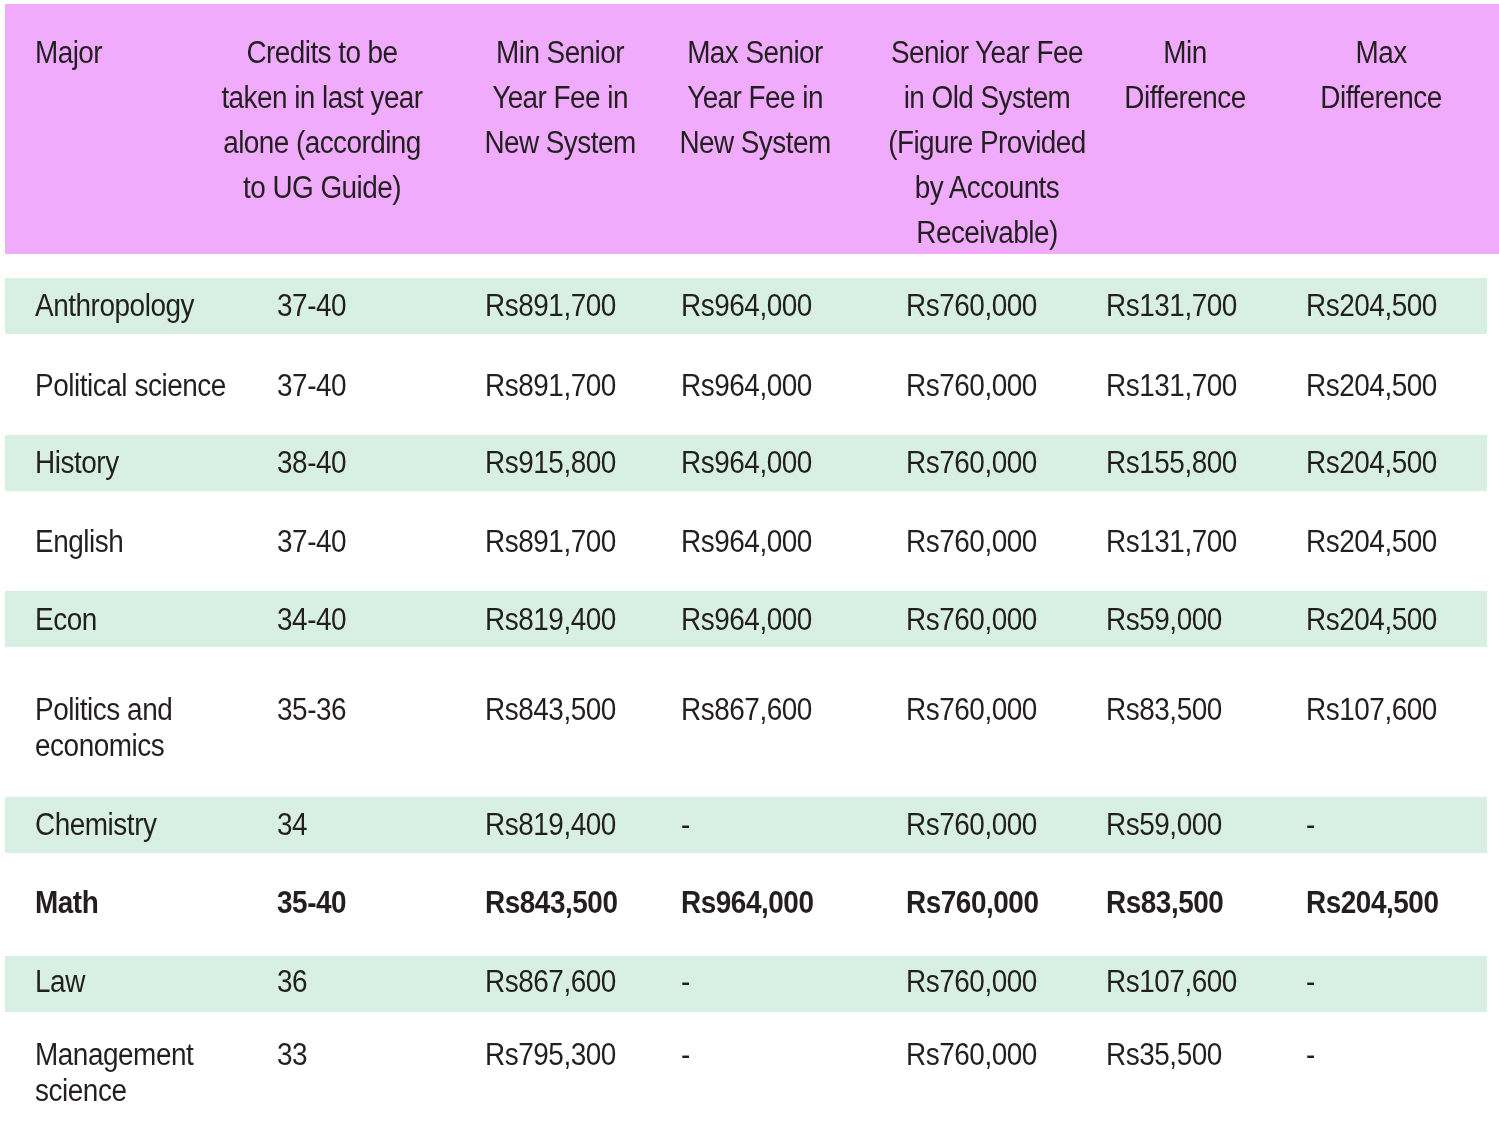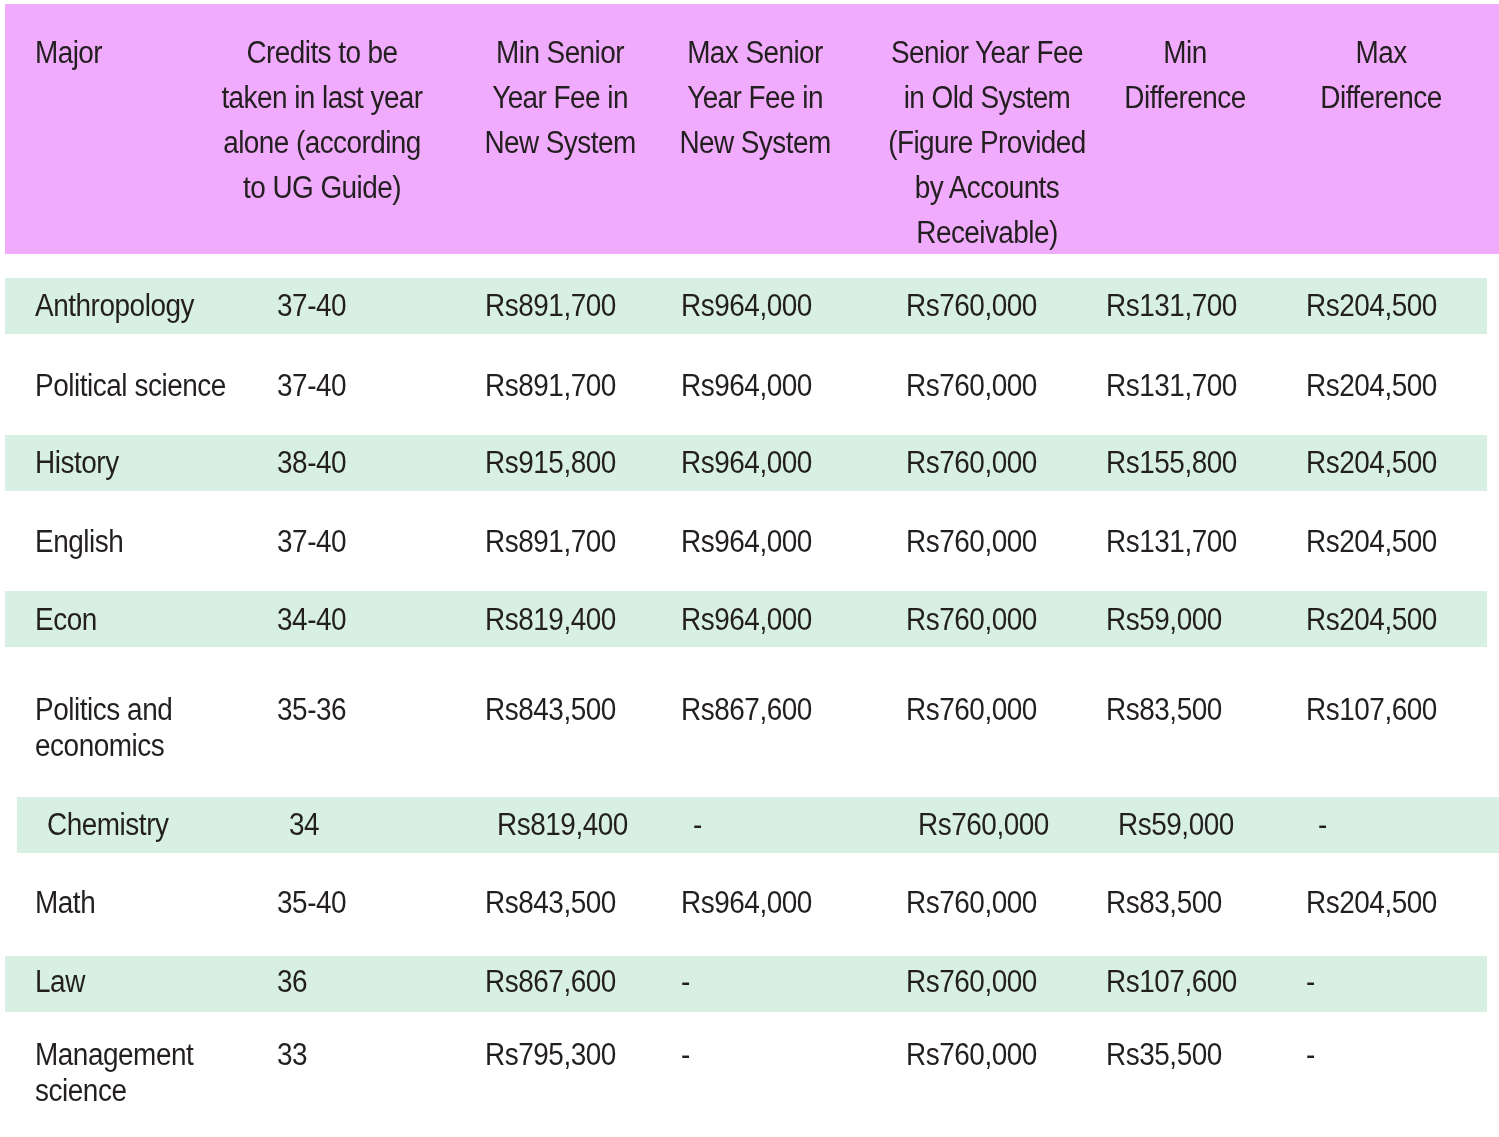--- a/index.html
+++ b/index.html
@@ -127,32 +127,32 @@
         <div>Politics and</div>
         <div>economics</div>
       </div>
       <div class="cell" style="left: 272px; top: 45px;">35-36</div>
       <div class="cell" style="left: 480px; top: 45px;">Rs843,500</div>
       <div class="cell" style="left: 676px; top: 45px;">Rs867,600</div>
       <div class="cell" style="left: 901px; top: 45px;">Rs760,000</div>
       <div class="cell" style="left: 1101px; top: 45px;">Rs83,500</div>
       <div class="cell" style="left: 1301px; top: 45px;">Rs107,600</div>
     </div>
-    <div class="row striped" style="top: 797px; height: 56px; margin-left: 12px;">
+    <div class="row striped" style="top: 797px; height: 56px;">
       <div class="cell" style="left: 30px; top: 10px;">
         <div>Chemistry</div>
       </div>
       <div class="cell" style="left: 272px; top: 10px;">34</div>
       <div class="cell" style="left: 480px; top: 10px;">Rs819,400</div>
       <div class="cell" style="left: 676px; top: 10px;">-</div>
       <div class="cell" style="left: 901px; top: 10px;">Rs760,000</div>
       <div class="cell" style="left: 1101px; top: 10px;">Rs59,000</div>
       <div class="cell" style="left: 1301px; top: 10px;">-</div>
     </div>
-    <div class="row" style="top: 853px; height: 131px;">
+    <div class="row" style="top: 853px; height: 131px; font-weight: bold;">
       <div class="cell" style="left: 30px; top: 32px;">
         <div>Math</div>
       </div>
       <div class="cell" style="left: 272px; top: 32px;">35-40</div>
       <div class="cell" style="left: 480px; top: 32px;">Rs843,500</div>
       <div class="cell" style="left: 676px; top: 32px;">Rs964,000</div>
       <div class="cell" style="left: 901px; top: 32px;">Rs760,000</div>
       <div class="cell" style="left: 1101px; top: 32px;">Rs83,500</div>
       <div class="cell" style="left: 1301px; top: 32px;">Rs204,500</div>
     </div>

